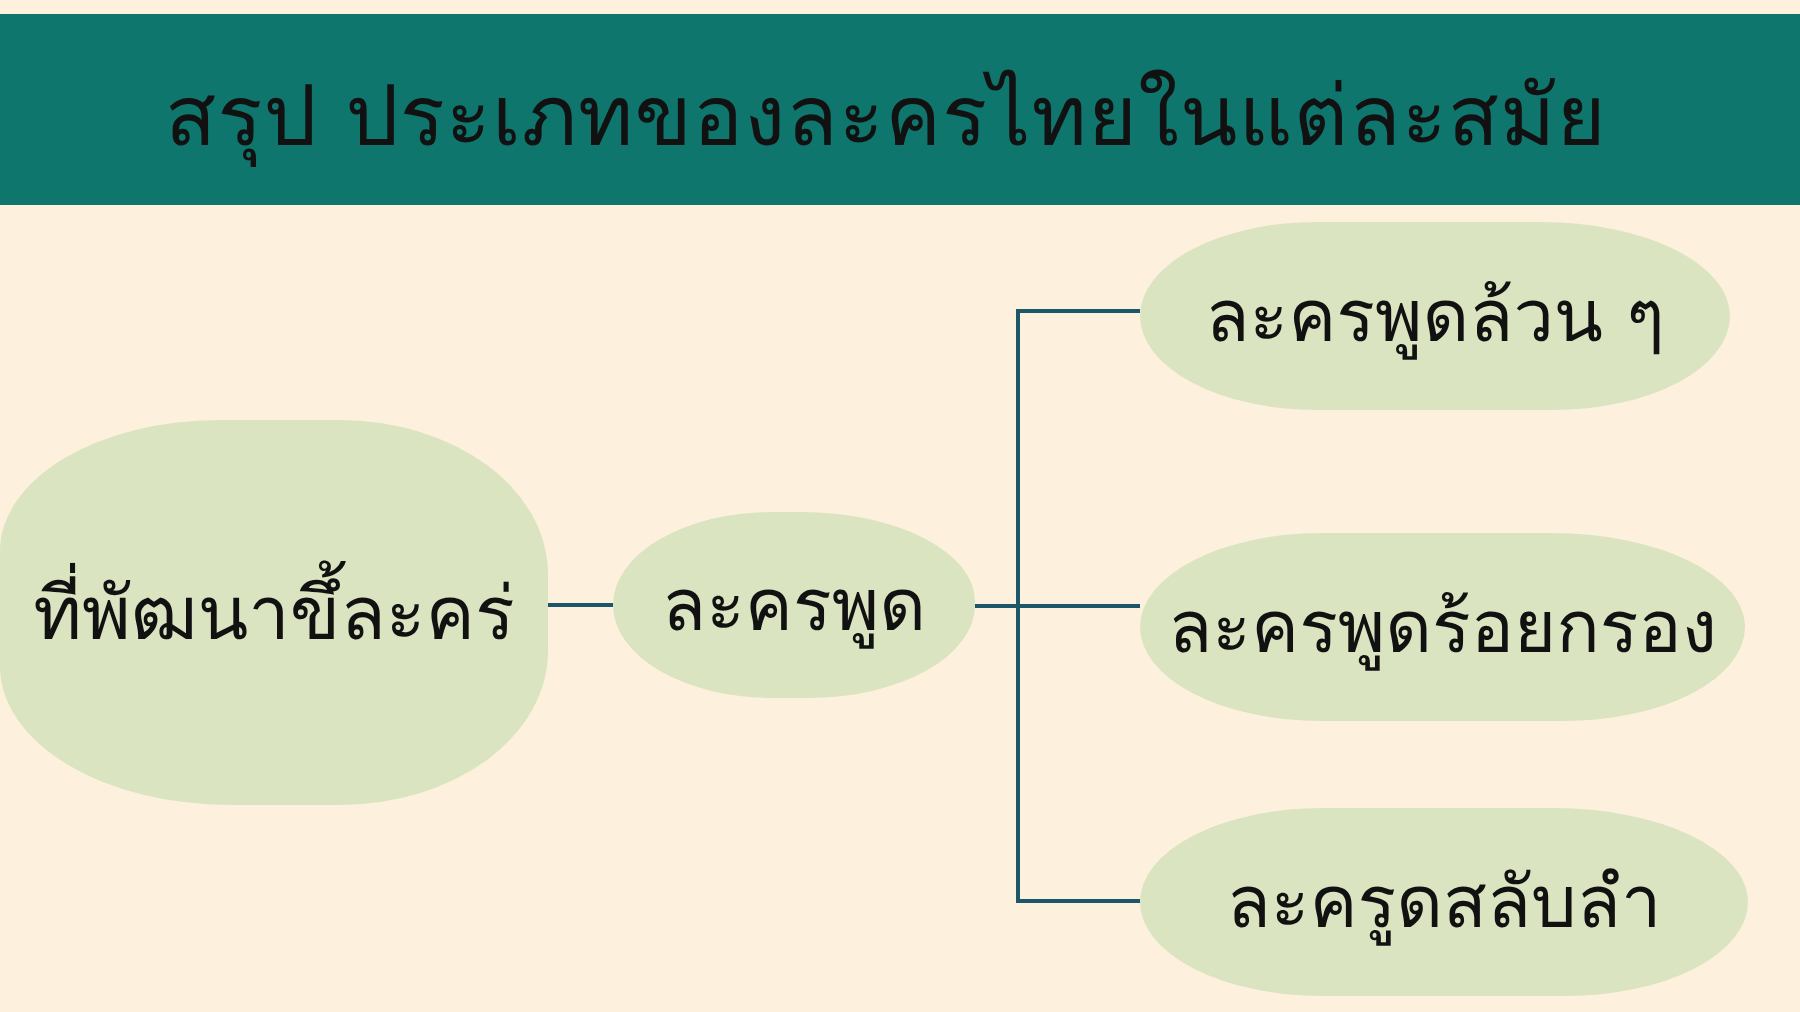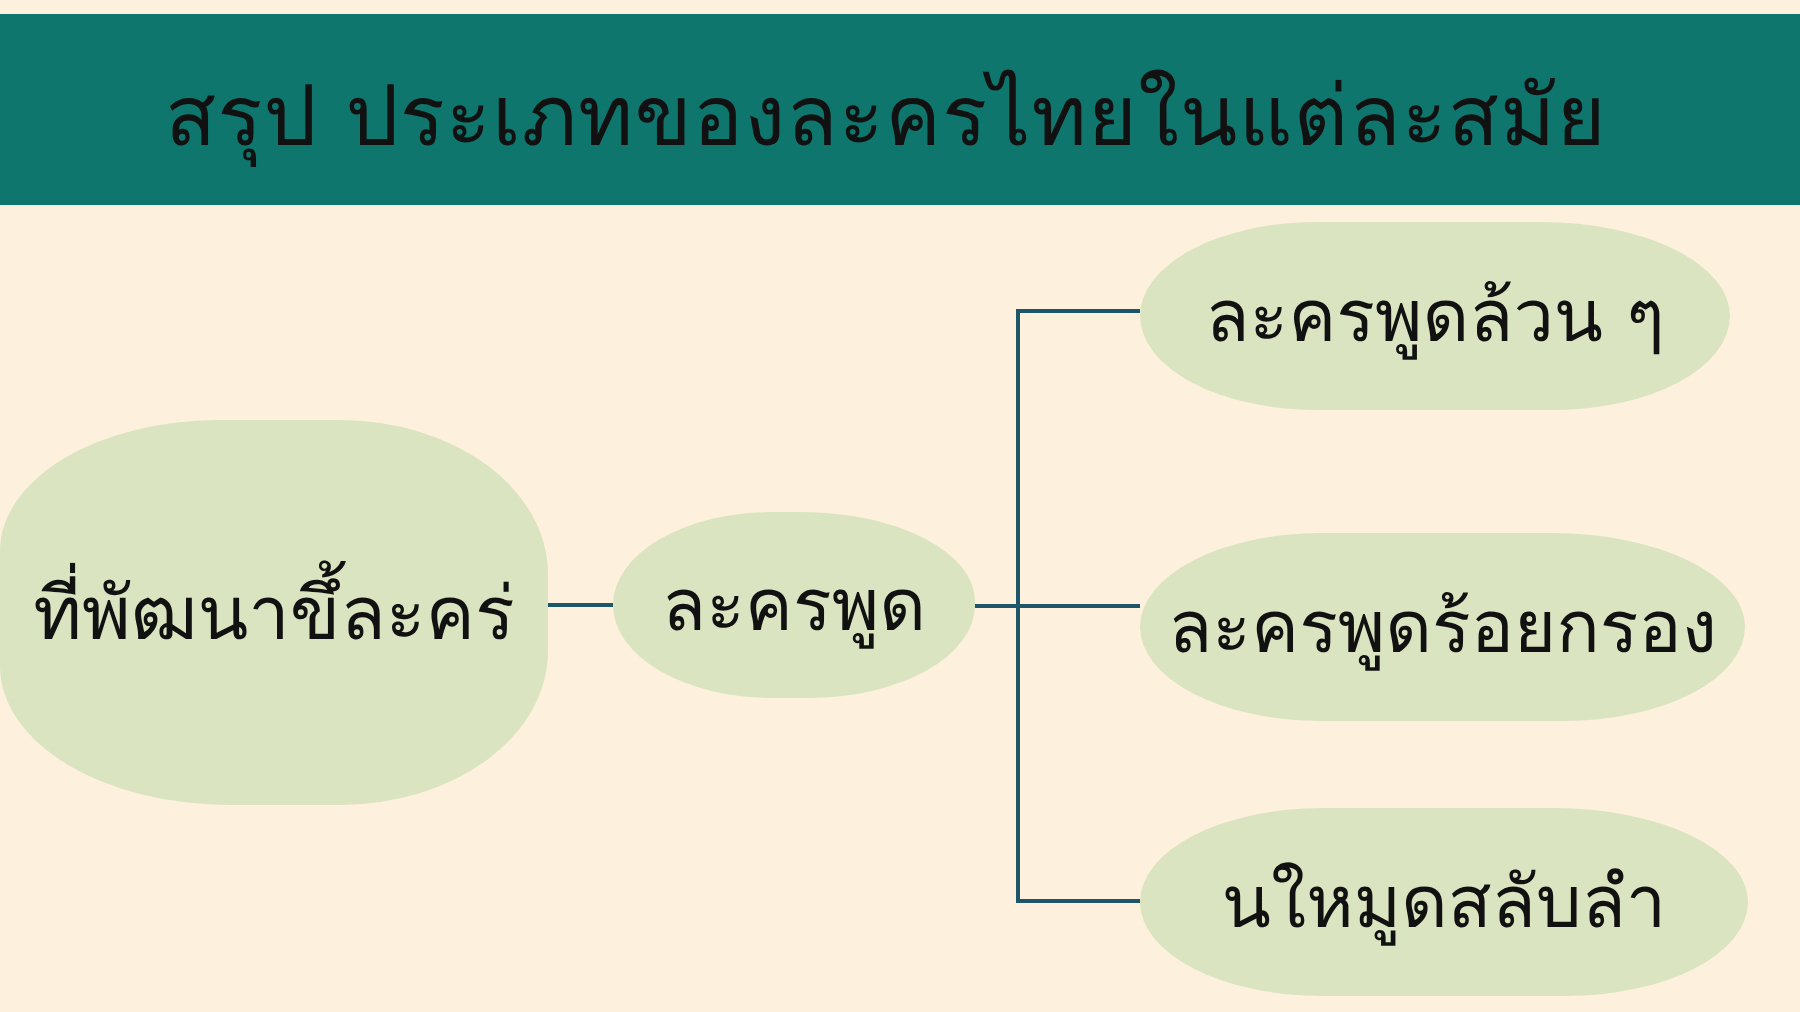--- a/index.html
+++ b/index.html
@@ -59,14 +59,14 @@
   <span>ละครพูด</span>
 </div>
 
 <div class="node node-leaf leaf-1">
   <span>ละครพูดล้วน ๆ</span>
 </div>
 <div class="node node-leaf leaf-2">
   <span>ละครพูดร้อยกรอง</span>
 </div>
 <div class="node node-leaf leaf-3">
-  <span>นใหมูดสลับลำ</span>
+  <span>ละครูดสลับลำ</span>
 </div>
 
 </body></html>

